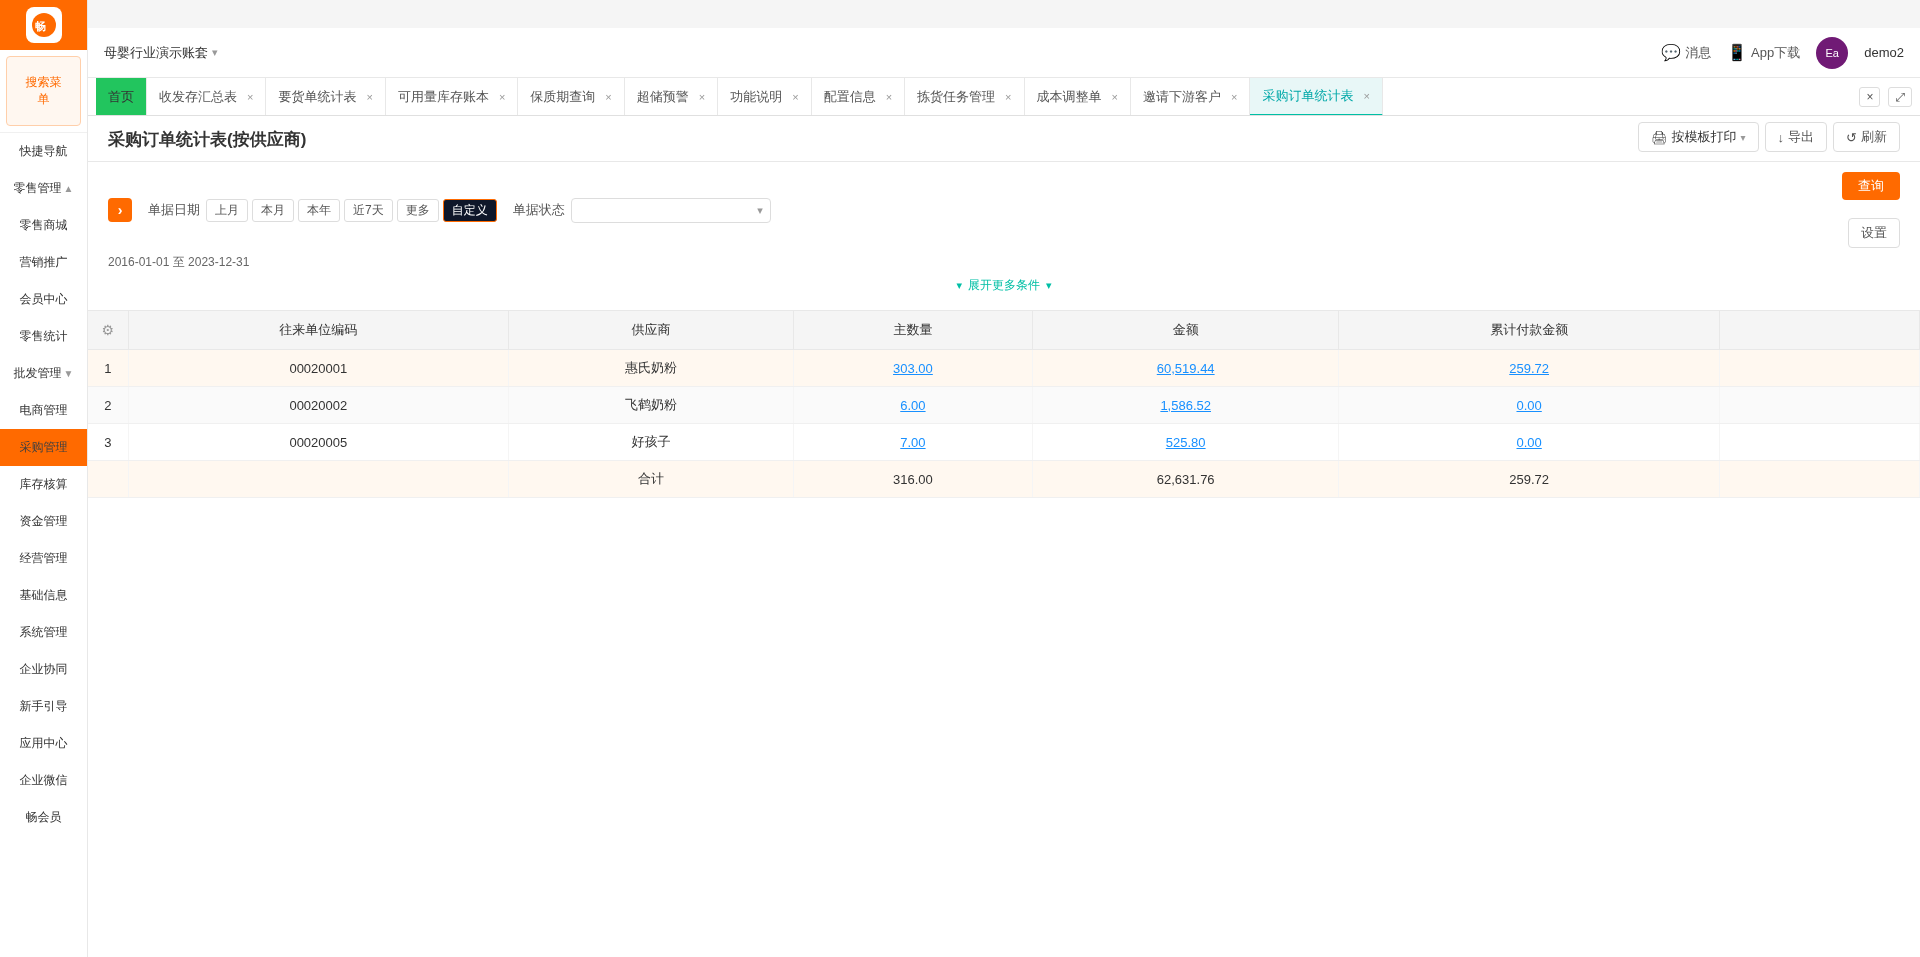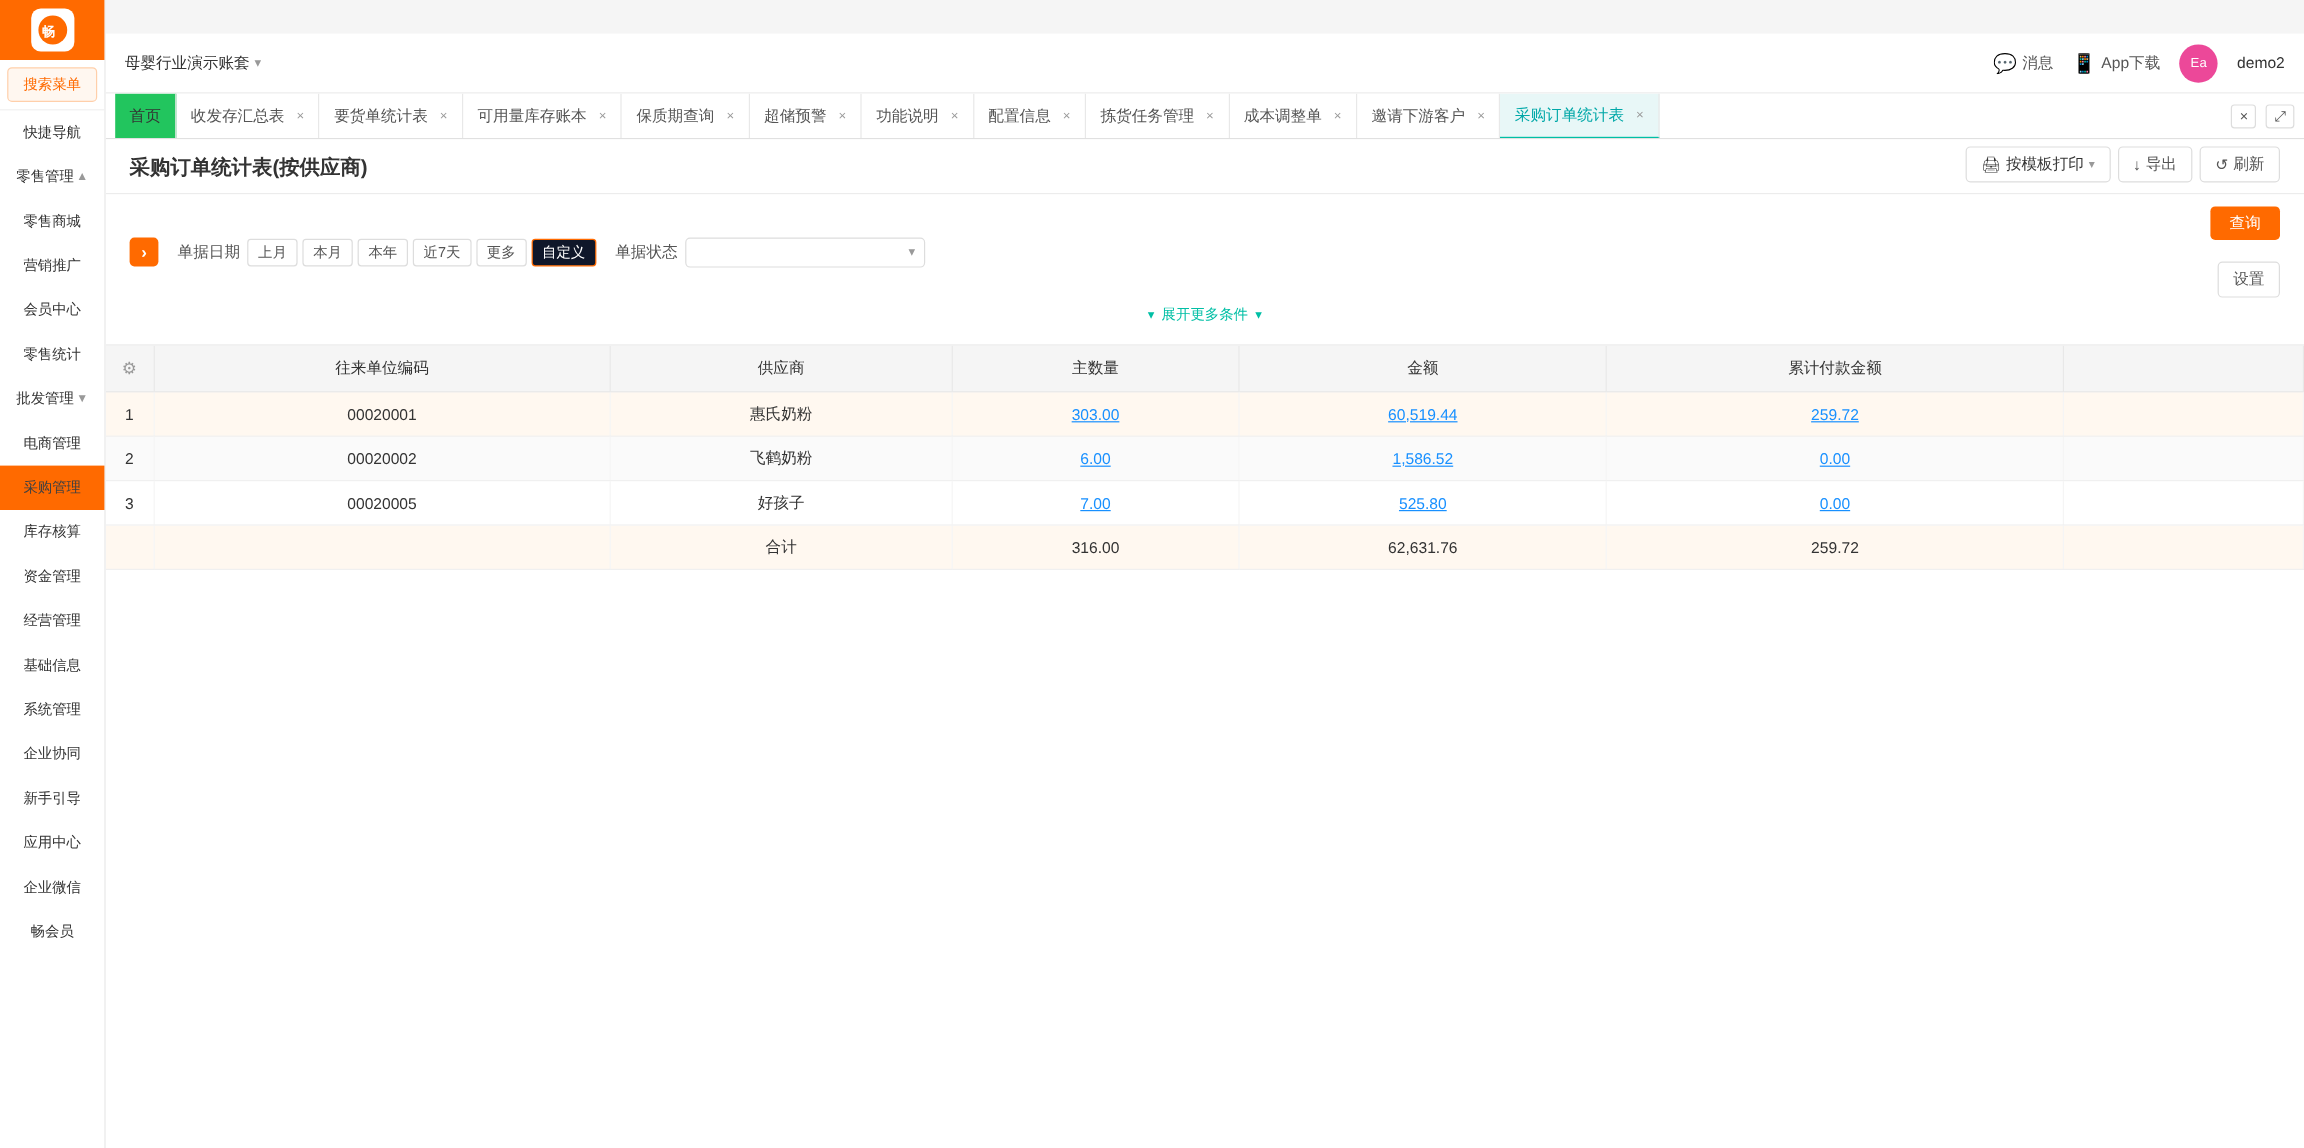--- a/index.html
+++ b/index.html
@@ -3,37 +3,37 @@
   <meta charset="utf-8">
   <style>
     * { margin: 0; padding: 0; box-sizing: border-box; }
     body { font-family: "Microsoft YaHei", "PingFang SC", sans-serif; font-size: 13px; background: #f5f5f5; width: 1920px; height: 957px; overflow: hidden; display: flex; flex-direction: row; }
 
     
     .sidebar { width: 88px; min-width: 88px; background: #fff; display: flex; flex-direction: column; height: 957px; border-right: 1px solid #e8e8e8; }
     .sidebar-logo { height: 50px; display: flex; align-items: center; justify-content: center; background: #ff6a00; flex-direction: column; }
     .sidebar-logo .logo-icon { width: 36px; height: 36px; background: #fff; border-radius: 8px; display: flex; align-items: center; justify-content: center; }
     .sidebar-logo .logo-icon svg { width: 28px; height: 28px; }
-    .sidebar-search-btn { width: 100%; padding: 5px; background: #fff7f0; border: 1px solid #ffcfaa; border-radius: 4px; color: #ff6a00; font-size: 12px; cursor: pointer; text-align: center; }
+    .sidebar-search-btn { width: 100%; padding: 17px; background: #fff7f0; border: 1px solid #ffcfaa; border-radius: 4px; color: #ff6a00; font-size: 12px; cursor: pointer; text-align: center; }
     .sidebar-nav-item { padding: 10px 6px; text-align: center; font-size: 12px; color: #333; cursor: pointer; display: flex; flex-direction: column; align-items: center; gap: 3px; }
     .sidebar-nav-item.active { background: #ff6a00; color: #404040; }
     .nav-label { font-size: 12px; }
 
     
     .main-area { flex: 1; display: flex; flex-direction: column; height: 957px; overflow: hidden; }
 
     
     .top-bar { height: 50px; background: #fff; display: flex; align-items: center; justify-content: space-between; padding: 0 16px; border-bottom: 1px solid #e8e8e8; margin-top: 28px; }
     .top-bar-left { display: flex; align-items: center; gap: 8px; }
     .top-bar-dropdown { display: flex; align-items: center; gap: 4px; font-size: 13px; color: #333; cursor: pointer; }
     .top-bar-dropdown .arrow { color: #999; font-size: 11px; }
     .top-bar-right { display: flex; align-items: center; gap: 16px; }
     .top-bar-right .msg-btn { display: flex; align-items: center; gap: 4px; color: #555; font-size: 13px; cursor: pointer; }
     .top-bar-right .app-btn { display: flex; align-items: center; gap: 4px; color: #555; font-size: 13px; cursor: pointer; }
-    .user-avatar { width: 32px; height: 32px; border-radius: 50%; background: #ec4899; display: flex; align-items: center; justify-content: center; color: #fff; font-size: 12px; cursor: pointer; }
+    .user-avatar { width: 32px; height: 32px; border-radius: 50%; background: #701a75; display: flex; align-items: center; justify-content: center; color: #fff; font-size: 12px; cursor: pointer; }
 
     
     .tab-bar { height: 38px; background: #fff; display: flex; align-items: center; border-bottom: 1px solid #e0e0e0; padding-left: 8px; overflow: hidden; }
     .tab-item { padding: 0 12px; height: 38px; display: flex; align-items: center; gap: 6px; font-size: 13px; color: #555; cursor: pointer; border-right: 1px solid #e8e8e8; white-space: nowrap; position: relative; }
     .tab-item.home { background: #22c55e; color: #333; }
     .tab-item.active { background: #e8f7f7; color: #00a8a8; border-bottom: 2px solid #00bfa5; }
     .tab-item .tab-close { color: #999; font-size: 11px; cursor: pointer; margin-left: 4px; }
     .tab-bar-end { display: flex; align-items: center; gap: 8px; padding: 0 8px; margin-left: auto; }
     .tab-bar-end button { background: none; border: 1px solid #ddd; border-radius: 3px; padding: 2px 6px; cursor: pointer; font-size: 12px; color: #555; }
     .page-header { background: #fff; padding: 12px 20px 0 20px; border-bottom: 1px solid #e8e8e8; }
@@ -281,20 +281,23 @@
                 <option value=""></option>
               </select>
             </div>
           </div>
 
           <div style="margin-left:auto; display:flex; flex-direction:column; gap:4px; align-items:flex-end;">
             <button class="btn-query">查询</button>
             <button class="btn-settings">设置</button>
           </div>
         </div>
+        <div style="margin-top:6px; display:flex; align-items:center; gap:8px;">
+          <span class="filter-date-range">2016-01-01 至 2023-12-31</span>
+        </div>
 
         <div class="expand-more">
           <span class="arrow-down">▾</span>
           <span>展开更多条件</span>
           <span class="arrow-down">▾</span>
         </div>
       </div>
 
       <div class="table-container">
         <table class="data-table">

